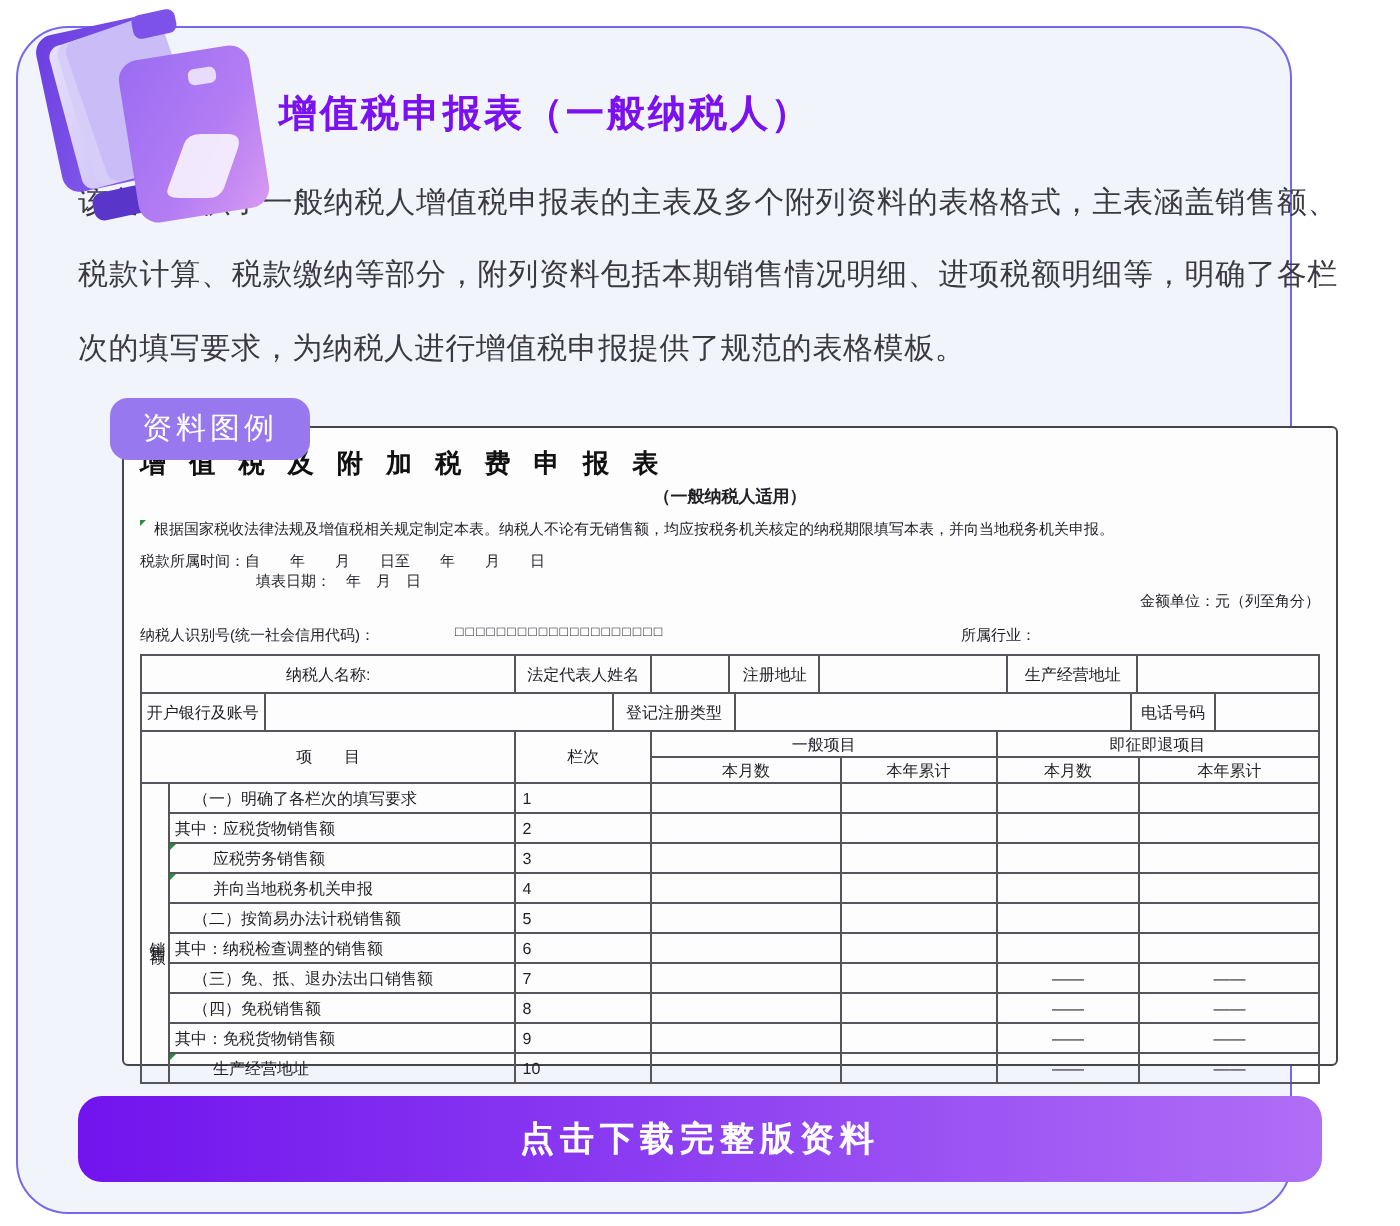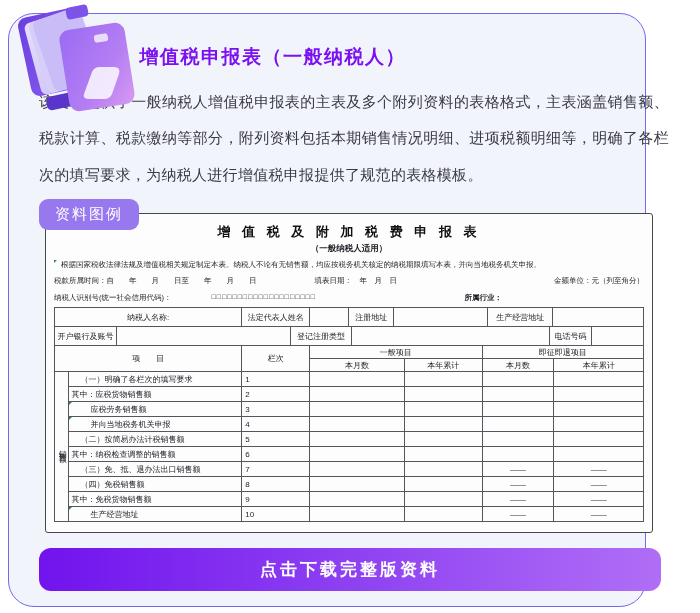--- a/index.html
+++ b/index.html
@@ -36,44 +36,44 @@
 
   
   .desc {
     position:absolute; left:30px; top:70px; width:630px; margin:0;
     font-size:15px; line-height:2.42; color:#3a3a44;
     text-align:justify; letter-spacing:0.3px; z-index:2;
   }
 
   
   .example {
-    position:absolute; left:36px; top:199px; width:608px; height:320px;
+    position:absolute; left:52px; top:199px; width:608px; height:320px;
     background:#fdfdfe; border:1px solid #46464d; border-radius:3px;
     z-index:2;
   }
   .example-label {
     position:absolute; left:-7px; top:-15px;
     background:#9878ee; color:#ffffff;
     font-size:15px; letter-spacing:2px;
     padding:6px 16px; border-radius:9px; z-index:3;
   }
 
   .form { position:absolute; inset:0; padding:9px 8px 0 8px; color:#1e1e24; }
   .form-title {
-    text-align:center; font-size:13px; font-weight:bold;
+    text-align:left; font-size:13px; font-weight:bold;
     letter-spacing:4px; color:#111;
   }
   .form-subtitle { text-align:center; font-size:8.5px; font-weight:bold; margin-top:2px; }
   .form-note { position:relative; font-size:7.5px; margin-top:5px; padding-left:7px; white-space:nowrap; }
-  .form-meta { display:flex; font-size:7.5px; margin-top:6px; white-space:nowrap; }
+  .form-meta { display:flex; font-size:7.5px; margin-top:6px; white-space:nowrap;flex-direction:column; }
   .form-meta .mid { margin-left:58px; }
   .form-meta .right { margin-left:auto;text-align:center; }
   .form-id { display:flex; font-size:7.5px; margin-top:7px; margin-bottom:4px; white-space:nowrap;gap:28px; }
   .form-id .boxes { margin-left:12px; letter-spacing:1px; font-size:7px; }
-  .form-id .industry { margin-left:auto; margin-right:142px;font-weight:bold; }
+  .form-id .industry { margin-left:auto; margin-right:142px; }
 
   table.t {
     width:100%; border-collapse:collapse; table-layout:fixed;
   }
   table.t + table.t { margin-top:-1px; }
   .t td, .t th {
     border:1px solid #55555b;
     font-size:8px; font-weight:normal;
     padding:0 2px; overflow:hidden; white-space:nowrap;
     color:#1e1e24; text-align:center; height:19px;

